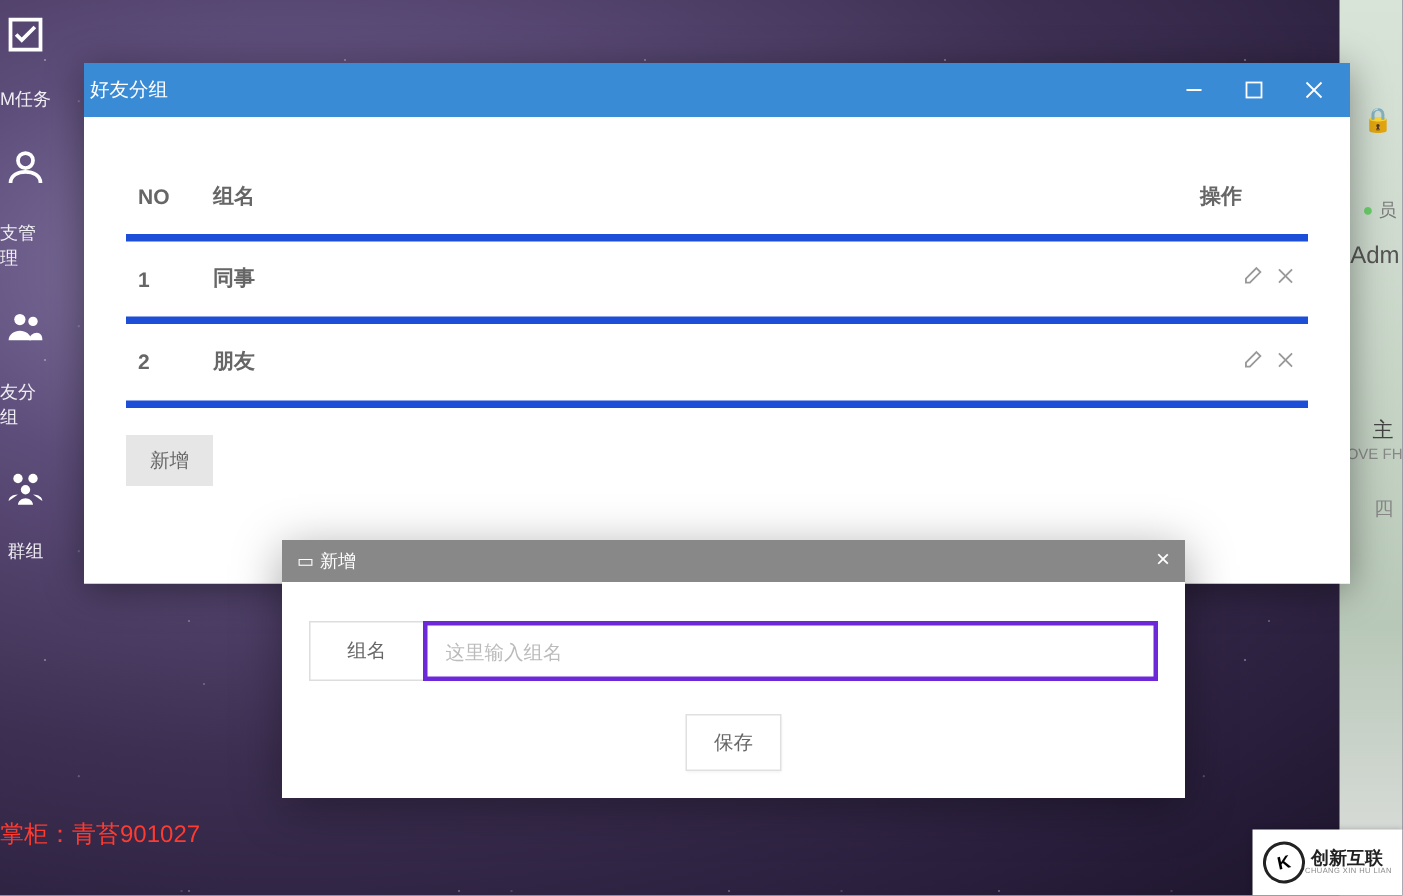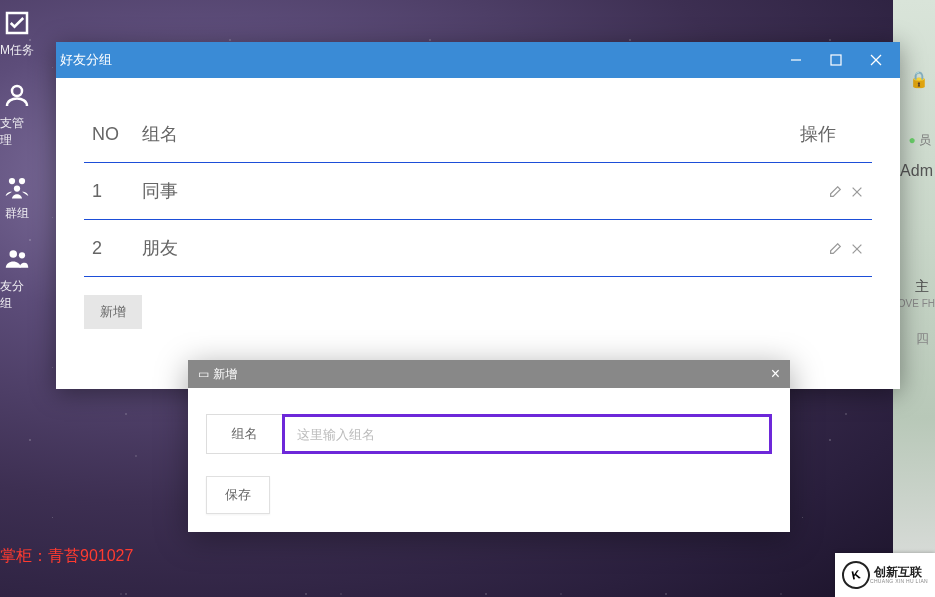--- a/index.html
+++ b/index.html
@@ -19,42 +19,42 @@
     radial-gradient(circle at 55% 70%, rgba(255,255,255,0.15) 0.5px, transparent 1px),
     radial-gradient(circle at 85% 85%, rgba(255,255,255,0.2) 0.5px, transparent 1px);
   background-size: 200px 200px, 150px 150px, 180px 180px, 220px 220px, 160px 160px;
   pointer-events: none;
 }
 
 
 .sidebar { position: absolute; left: 0; top: 0; width: 34px; height: 100%; z-index: 1; color: #fff; font-size: 13px; }
 .sidebar-item { display: flex; flex-direction: column; align-items: center; padding: 8px 0 14px; cursor: pointer; }
 .sidebar-item svg { width: 30px; height: 30px; fill: rgba(255,255,255,0.9); }
-.sidebar-item span { margin-top: 4px; font-size: 12px; color: rgba(255,255,255,0.9); }
+.sidebar-item span { margin-top: 20px; font-size: 12px; color: rgba(255,255,255,0.9); }
 
 
 .right-bg { position: absolute; right: 0; top: 0; width: 42px; height: 100%; background: linear-gradient(#d9e4d9, #c8d6c8 40%, #b8c8b8 70%, #e0e0e0); }
 .right-bg .lock { position: absolute; top: 70px; right: 6px; color: #eee; }
 .right-bg .r2 { position: absolute; top: 132px; right: 4px; color: #7a7a7a; font-size: 12px; }
 .right-bg .dot { color: #6ad06a; }
 .right-bg .r3 { position: absolute; top: 162px; right: 2px; color: #555; font-size: 16px; }
 .right-bg .r4 { position: absolute; top: 278px; right: 6px; color: #444; font-size: 14px; }
 .right-bg .r5 { position: absolute; top: 298px; right: 0; color: #888; font-size: 10px; }
 .right-bg .r6 { position: absolute; top: 330px; right: 6px; color: #888; font-size: 13px; }
 
 
 .window { position: absolute; left: 56px; top: 42px; width: 844px; height: 347px; background: rgba(236,237,241,0.96); box-shadow: 0 4px 24px rgba(0,0,0,0.4); z-index: 2; }
 .titlebar { height: 36px; background: #3a8bd6; display: flex; align-items: center; padding: 0 4px; color: #fff; font-size: 13px; }
 .titlebar-title { flex: 1; }
 .titlebar-btn { width: 40px; height: 36px; display: flex; align-items: center; justify-content: center; cursor: pointer; }
 .titlebar-btn svg { width: 14px; height: 14px; stroke: #fff; stroke-width: 1.2; fill: none; }
 
 .content { padding: 28px 28px 0; background: #fff; margin: 0; height: calc(100% - 36px); position: relative; }
 .table { width: 100%; border-collapse: collapse; }
-.table th, .table td { text-align: left; padding: 16px 8px; border-bottom: 1px solid #1d4ed8; color: #666; font-size: 18px; font-weight: normal; }
+.table th, .table td { text-align: left; padding: 16px 8px; border-bottom: 5px solid #1d4ed8; color: #666; font-size: 14px; font-weight: bold; }
 .table th { color: #666; }
 .col-no { width: 50px; }
 .col-name { }
 .col-act { width: 80px; text-align: right; }
 .table td.col-act { text-align: right; }
 .row-icon { display: inline-block; width: 18px; height: 18px; vertical-align: middle; cursor: pointer; color: #999; }
 .row-icon svg { width: 14px; height: 14px; stroke: #999; fill: none; stroke-width: 1.4; }
 .row-icon + .row-icon { margin-left: 4px; }
 
 .footer { display: flex; align-items: center; margin-top: 18px; font-size: 13px; color: #888; }
@@ -67,21 +67,21 @@
 
 .modal { position: absolute; left: 188px; top: 360px; width: 602px; background: #fff; box-shadow: 0 6px 30px rgba(0,0,0,0.35); z-index: 3; }
 .modal-header { height: 28px; background: #888; display: flex; align-items: center; padding: 0 10px; color: #fff; font-size: 12px; }
 .modal-header-title { display: flex; align-items: center; gap: 4px; }
 .modal-close { margin-left: auto; cursor: pointer; font-size: 16px; line-height: 1; }
 .modal-body { padding: 26px 18px 18px; }
 .field-row { display: flex; }
 .field-label { width: 76px; height: 40px; border: 1px solid #ddd; border-right: none; display: flex; align-items: center; justify-content: center; color: #666; font-size: 13px; background: #fff; }
 .field-input { flex: 1; height: 40px; border: 3px solid #6d28d9; padding: 0 12px; font-size: 13px; color: #666; }
 .field-input::placeholder { color: #bbb; }
-.modal-btns { display: flex; gap: 0; margin-top: 22px; }
+.modal-btns { display: flex; justify-content: center; gap: 0; margin-top: 22px; }
 .modal-btn { padding: 9px 18px; border: 1px solid #e0e0e0; background: #fff; color: #666; cursor: pointer; font-size: 13px; box-shadow: 0 1px 2px rgba(0,0,0,0.05); }
 
 
 .bottom-text { position: absolute; left: 0; bottom: 30px; color: #ff3b30; font-size: 16px; font-weight: 500; z-index: 0; }
 .bottom-text .name { color: #ff3b30; }
 
 
 .logo { position: absolute; right: 0; bottom: 0; width: 100px; height: 44px; background: #fff; display: flex; align-items: center; justify-content: center; z-index: 2; box-shadow: 0 0 4px rgba(0,0,0,0.3); }
 .logo-mark { width: 28px; height: 28px; border: 2px solid #222; border-radius: 50%; display: flex; align-items: center; justify-content: center; font-weight: bold; font-size: 12px; transform: rotate(-12deg); }
 .logo-text { margin-left: 4px; font-size: 12px; font-weight: bold; color: #222; line-height: 1; }
@@ -100,35 +100,35 @@
   </div>
   <div class="sidebar-item">
     <svg viewBox="0 0 24 24">
         <circle cx="12" cy="8" r="4" fill="none" stroke="#fff" stroke-width="2"></circle>
         <path d="M4 20c0-4 4-6 8-6s8 2 8 6" fill="none" stroke="#fff" stroke-width="2"></path>
       </svg>
     <span>支管理</span>
   </div>
   <div class="sidebar-item">
     <svg viewBox="0 0 24 24">
+        <circle cx="9" cy="8" r="3" fill="#fff"></circle>
+        <circle cx="16" cy="9" r="2.5" fill="#fff"></circle>
+        <path d="M3 19c0-3 3-5 6-5s6 2 6 5" fill="#fff"></path>
+        <path d="M14 19c0-2.5 2-4 4-4s3 1.5 3 4" fill="#fff"></path>
+      </svg>
+    <span>友分组</span>
+  </div>
+  <div class="sidebar-item">
+    <svg viewBox="0 0 24 24">
         <circle cx="8" cy="8" r="2.5" fill="#fff"></circle>
         <circle cx="16" cy="8" r="2.5" fill="#fff"></circle>
         <circle cx="12" cy="14" r="2.5" fill="#fff"></circle>
         <path d="M3 20c0-2 2-3.5 5-3.5M21 20c0-2-2-3.5-5-3.5M8 22c0-2 2-3.5 4-3.5s4 1.5 4 3.5" fill="#fff"></path>
       </svg>
     <span>群组</span>
-  </div>
-  <div class="sidebar-item">
-    <svg viewBox="0 0 24 24">
-        <circle cx="9" cy="8" r="3" fill="#fff"></circle>
-        <circle cx="16" cy="9" r="2.5" fill="#fff"></circle>
-        <path d="M3 19c0-3 3-5 6-5s6 2 6 5" fill="#fff"></path>
-        <path d="M14 19c0-2.5 2-4 4-4s3 1.5 3 4" fill="#fff"></path>
-      </svg>
-    <span>友分组</span>
   </div>
 </div>
 
 <div class="right-bg">
   <div class="lock">🔒</div>
   <div class="r2"><span class="dot">●</span> <span>员</span></div>
   <div class="r3">Adm</div>
   <div class="r4">主</div>
   <div class="r5">OVE FH</div>
   <div class="r6">四</div>

